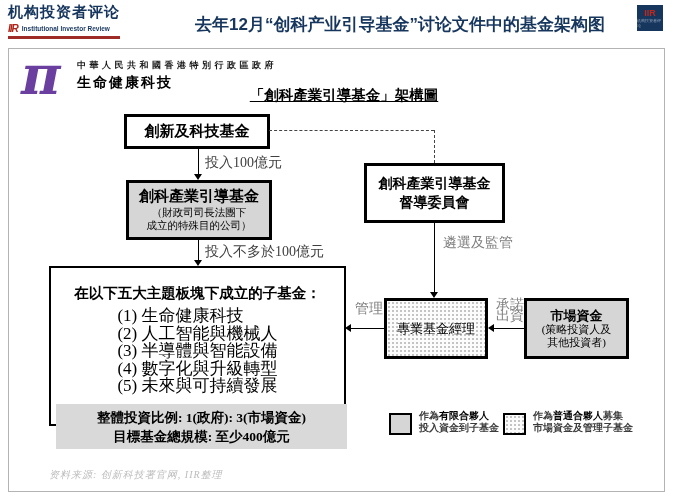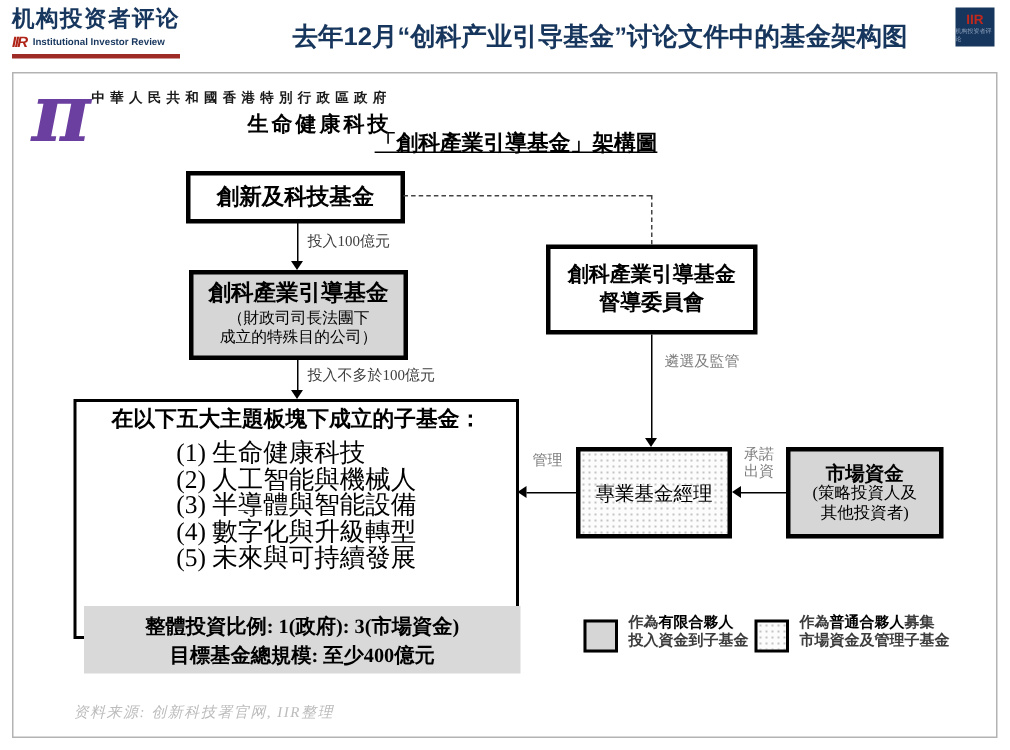--- a/index.html
+++ b/index.html
@@ -29,42 +29,42 @@
   .corner-mark { color:#c0281c; font-weight:bold; font-size:9px; line-height:9px;
     font-family:"Liberation Sans",sans-serif; }
   .corner-sub { color:#8fa3bd; font-size:4px; font-family:"Liberation Sans",sans-serif; }
 
   
   .frame { left:8px; top:48px; width:657px; height:444px;
     border:1px solid #b3b3b3; background:#fff; }
 
   .pi-glyph { left:12px; top:-6px; font-size:54px; font-weight:bold; font-style:italic;
     color:#6b3fa0; font-family:"DejaVu Serif",serif; }
-  .gov { left:52px; top:10px;text-align:right; }
+  .gov { left:68px; top:10px; }
   .gov1 { font-size:9px; letter-spacing:3.5px; color:#1a1a1a; font-weight:600; }
   .gov2 { font-size:14px; font-weight:bold; letter-spacing:2px; margin-top:2px; }
 
   .dtitle { left:190px; top:37px; width:290px; text-align:center;
     font-size:14.5px; font-weight:bold; text-decoration:underline; }
 
   
   .box { position:absolute; border:3px solid #000; background:#fff;
     display:flex; flex-direction:column; align-items:center; justify-content:center;
     text-align:center; }
   .gray-fill { background:#d6d6d6; }
   .dot-fill { background-color:#fcfcfc;
     background-image:radial-gradient(circle,#c4c4c4 0.8px,transparent 0.9px);
     background-size:4px 4px; }
 
   .box-itf { left:115px; top:65px; width:146px; height:35px; font-size:15px; font-weight:bold; }
   .box-guide { left:117px; top:131px; width:146px; height:60px; }
   .box-guide .t { font-size:15px; font-weight:bold; line-height:17px; }
   .box-guide .s { font-size:10.5px; line-height:12.5px; margin-top:2px; }
   .box-subfunds { left:40px; top:217px; width:297px; height:160px;
-    border-width:2.5px; justify-content:flex-start; padding-top:2px; }
+    border-width:2.5px; justify-content:flex-start; padding-top:16px; }
   .box-subfunds .hd { font-size:14.5px; font-weight:bold; margin-bottom:4px; }
   .box-subfunds ul { list-style:none; text-align:left; font-size:17px; line-height:17.5px; }
   .box-steering { left:355px; top:114px; width:141px; height:60px;
     font-size:14px; font-weight:bold; line-height:19px; }
   .box-manager { left:375px; top:249px; width:104px; height:61px; font-size:13px; }
   .box-market { left:515px; top:249px; width:105px; height:61px; }
   .box-market .t { font-size:13px; font-weight:bold; line-height:15px; }
   .box-market .s { font-size:11px; line-height:13px; }
 
   .stats { left:47px; top:355px; width:291px; height:45px; background:#d9d9d9;
@@ -75,21 +75,21 @@
   .vline { position:absolute; width:1px; background:#000; }
   .hline { position:absolute; height:1px; background:#000; }
   .vdash { position:absolute; width:0; border-left:1px dashed #444; }
   .hdash { position:absolute; height:0; border-top:1px dashed #444; }
   .arr-down { position:absolute; width:0; height:0;
     border-left:4px solid transparent; border-right:4px solid transparent;
     border-top:6px solid #000; }
   .arr-left { position:absolute; width:0; height:0;
     border-top:4px solid transparent; border-bottom:4px solid transparent;
     border-right:6px solid #000; }
-  .clabel { position:absolute; font-size:10px; color:#404040; white-space:nowrap; }
+  .clabel { position:absolute; font-size:14px; color:#404040; white-space:nowrap; }
   .clabel.gray { color:#7f7f7f; }
 
   
   .legend-swatch { position:absolute; width:23px; height:22px; border:2.5px solid #000; }
   .legend-text { position:absolute; font-size:10px; line-height:12px; color:#3d3d3d;
     white-space:nowrap;font-weight:bold; }
   .legend-text b { color:#000; }
   .source { left:40px; top:419px; font-size:10px; font-style:italic; color:#bcbcbc;
     letter-spacing:1px; }
 </style>

